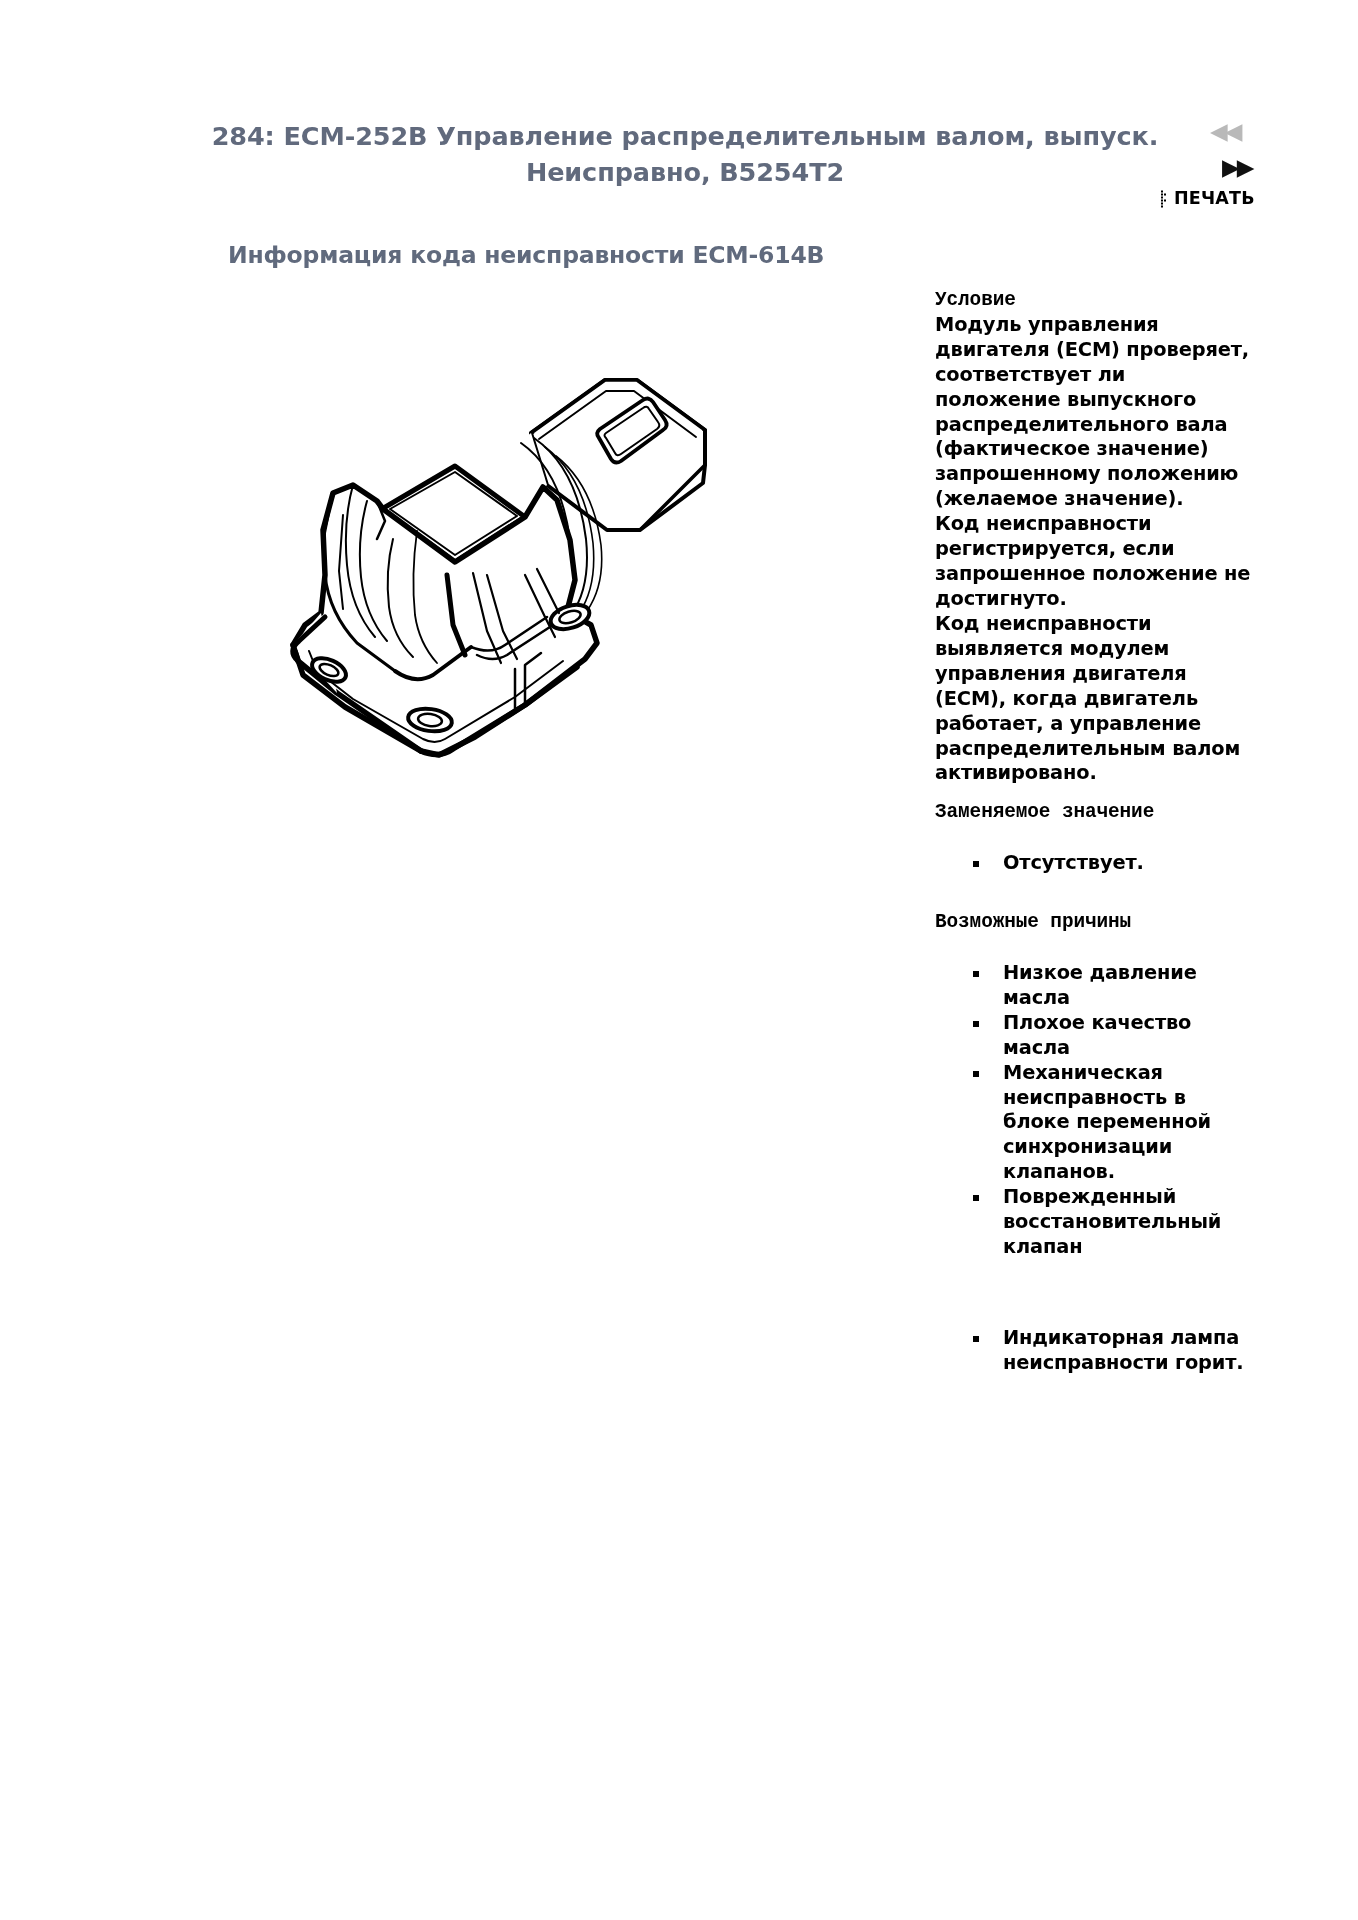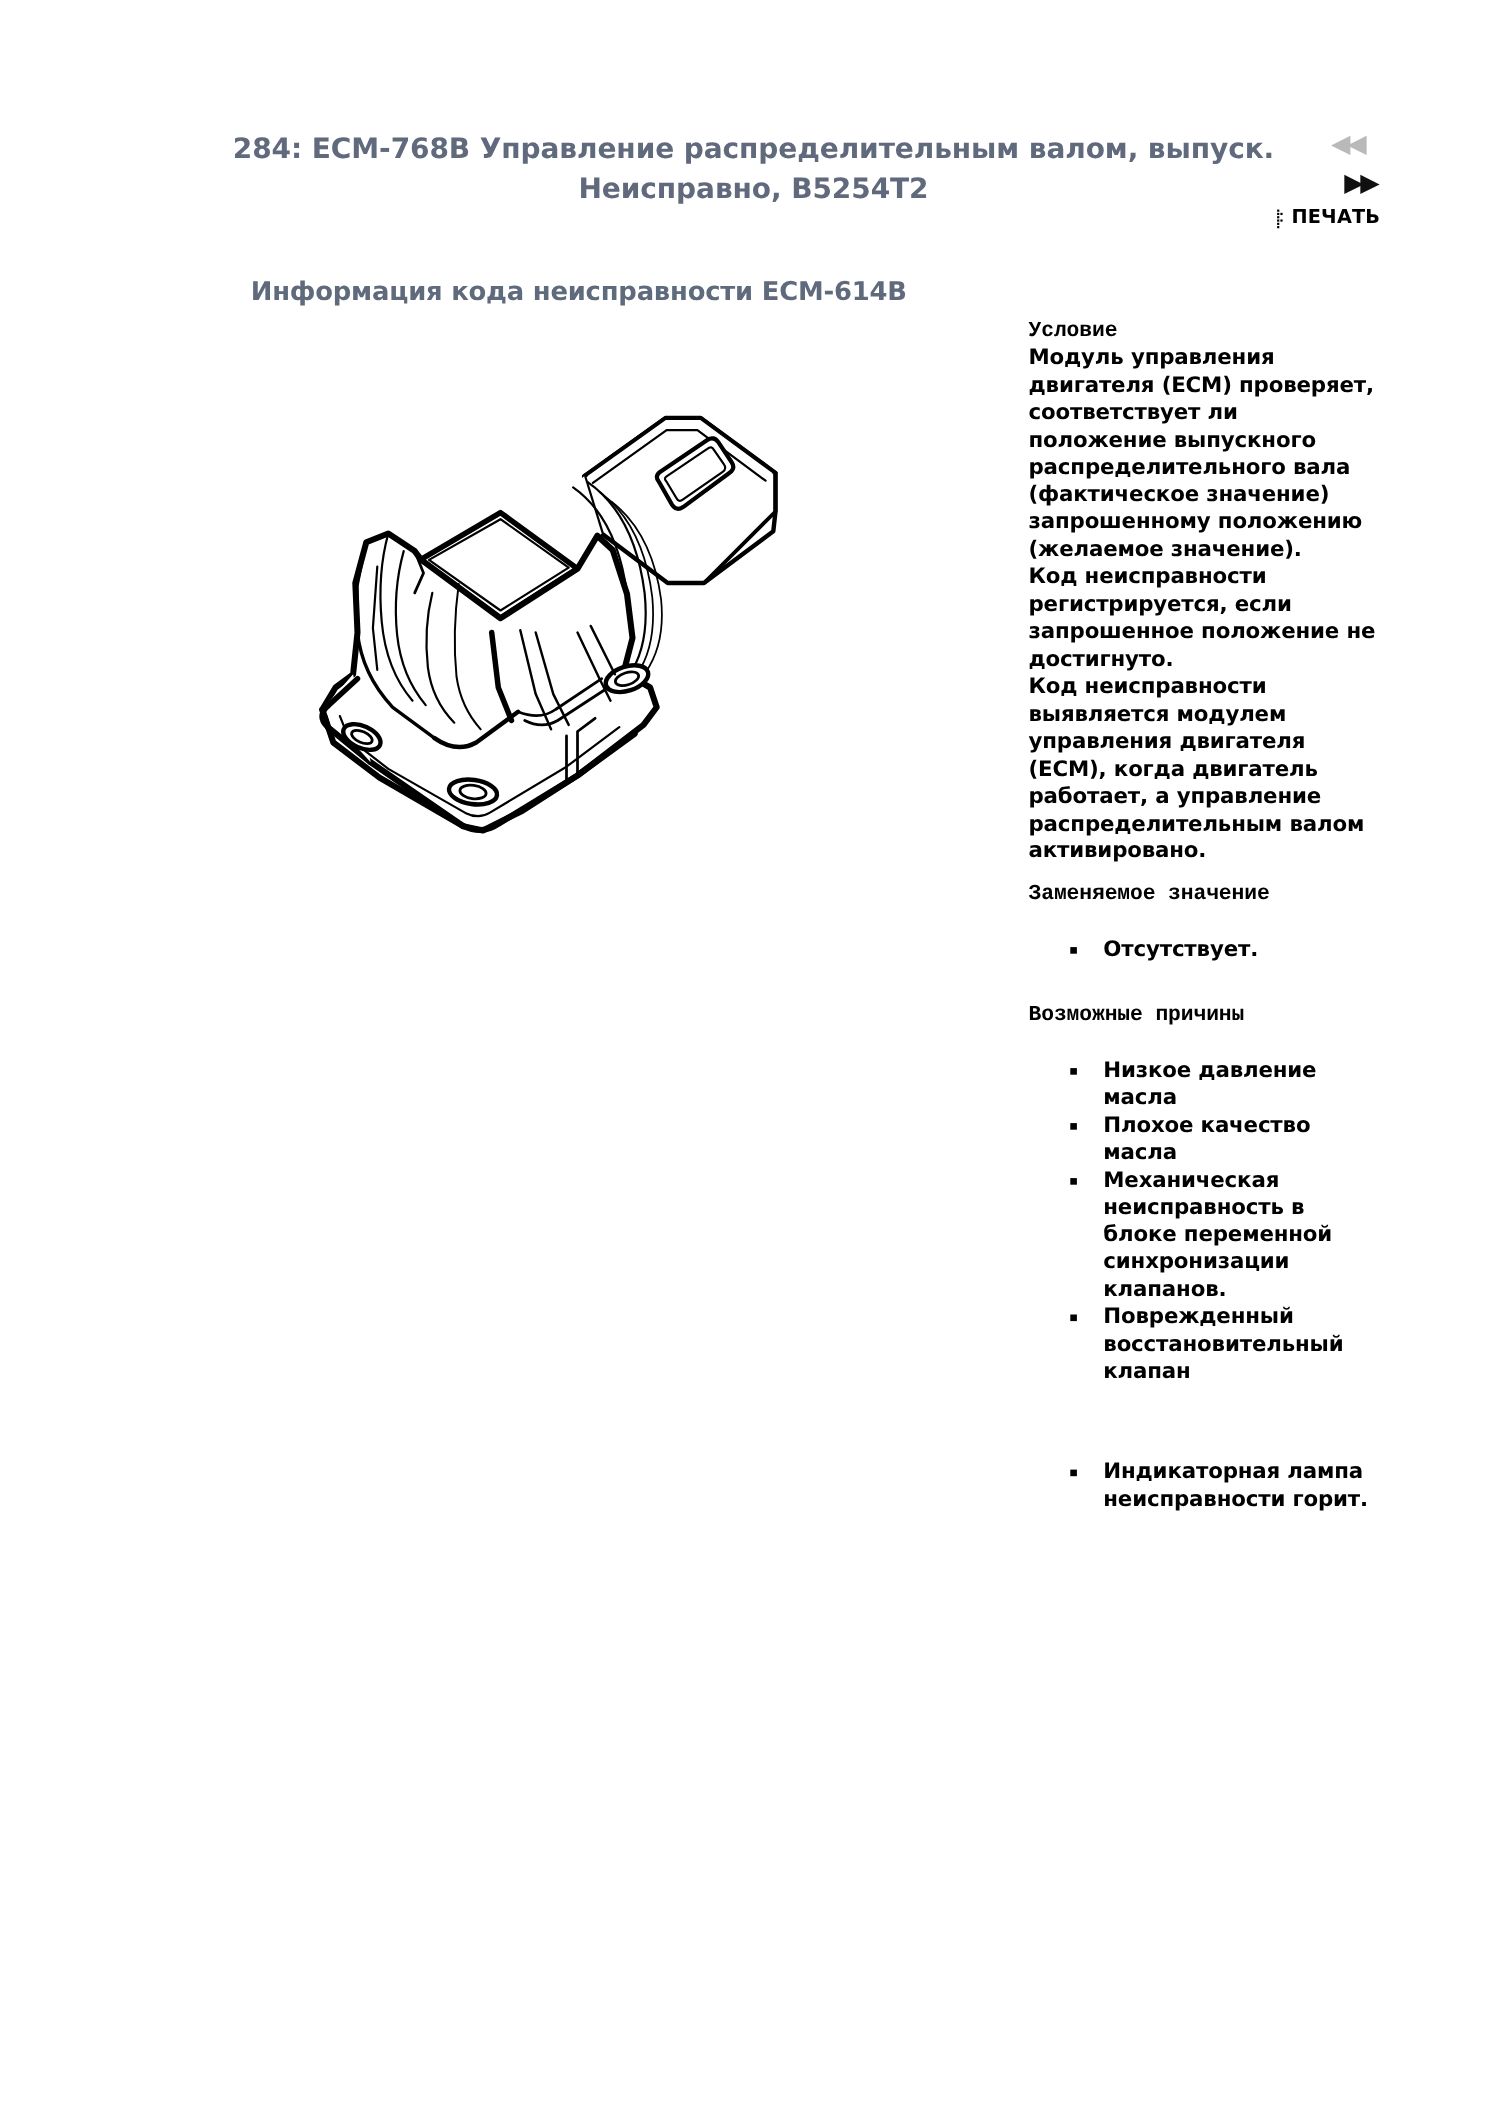--- a/index.html
+++ b/index.html
@@ -102,21 +102,20 @@
   
   .section-heading {
     position: absolute;
     left: 228px;
     top: 241px;
     font-size: 23.5px;
     font-weight: bold;
     color: #606a7d;
     letter-spacing: -0.2px;
     line-height: 1.2;
-    margin-top: 10px;
   }
 
   
   .illustration {
     position: absolute;
     left: 225px;
     top: 325px;
     width: 545px;
     height: 440px;
   }
@@ -180,21 +179,21 @@
   .gap-xl { height: 40px; }
 </style>
 </head>
 <body>
 
 <div class="page">
 
   <div class="header">
 
     <div class="doc-title">
-      <span>284: ECM-768B Управление распределительным валом, выпуск.</span><br>
+      <span>284: ECM-252B Управление распределительным валом, выпуск.</span><br>
       <span>Неисправно, B5254T2</span>
     </div>
 
     <div class="nav-controls">
       <div class="nav-prev">◀◀</div>
       <div class="nav-next">▶▶</div>
     </div>
 
     <div class="print-control">
       <svg class="printer-icon" viewBox="0 0 13 19">

